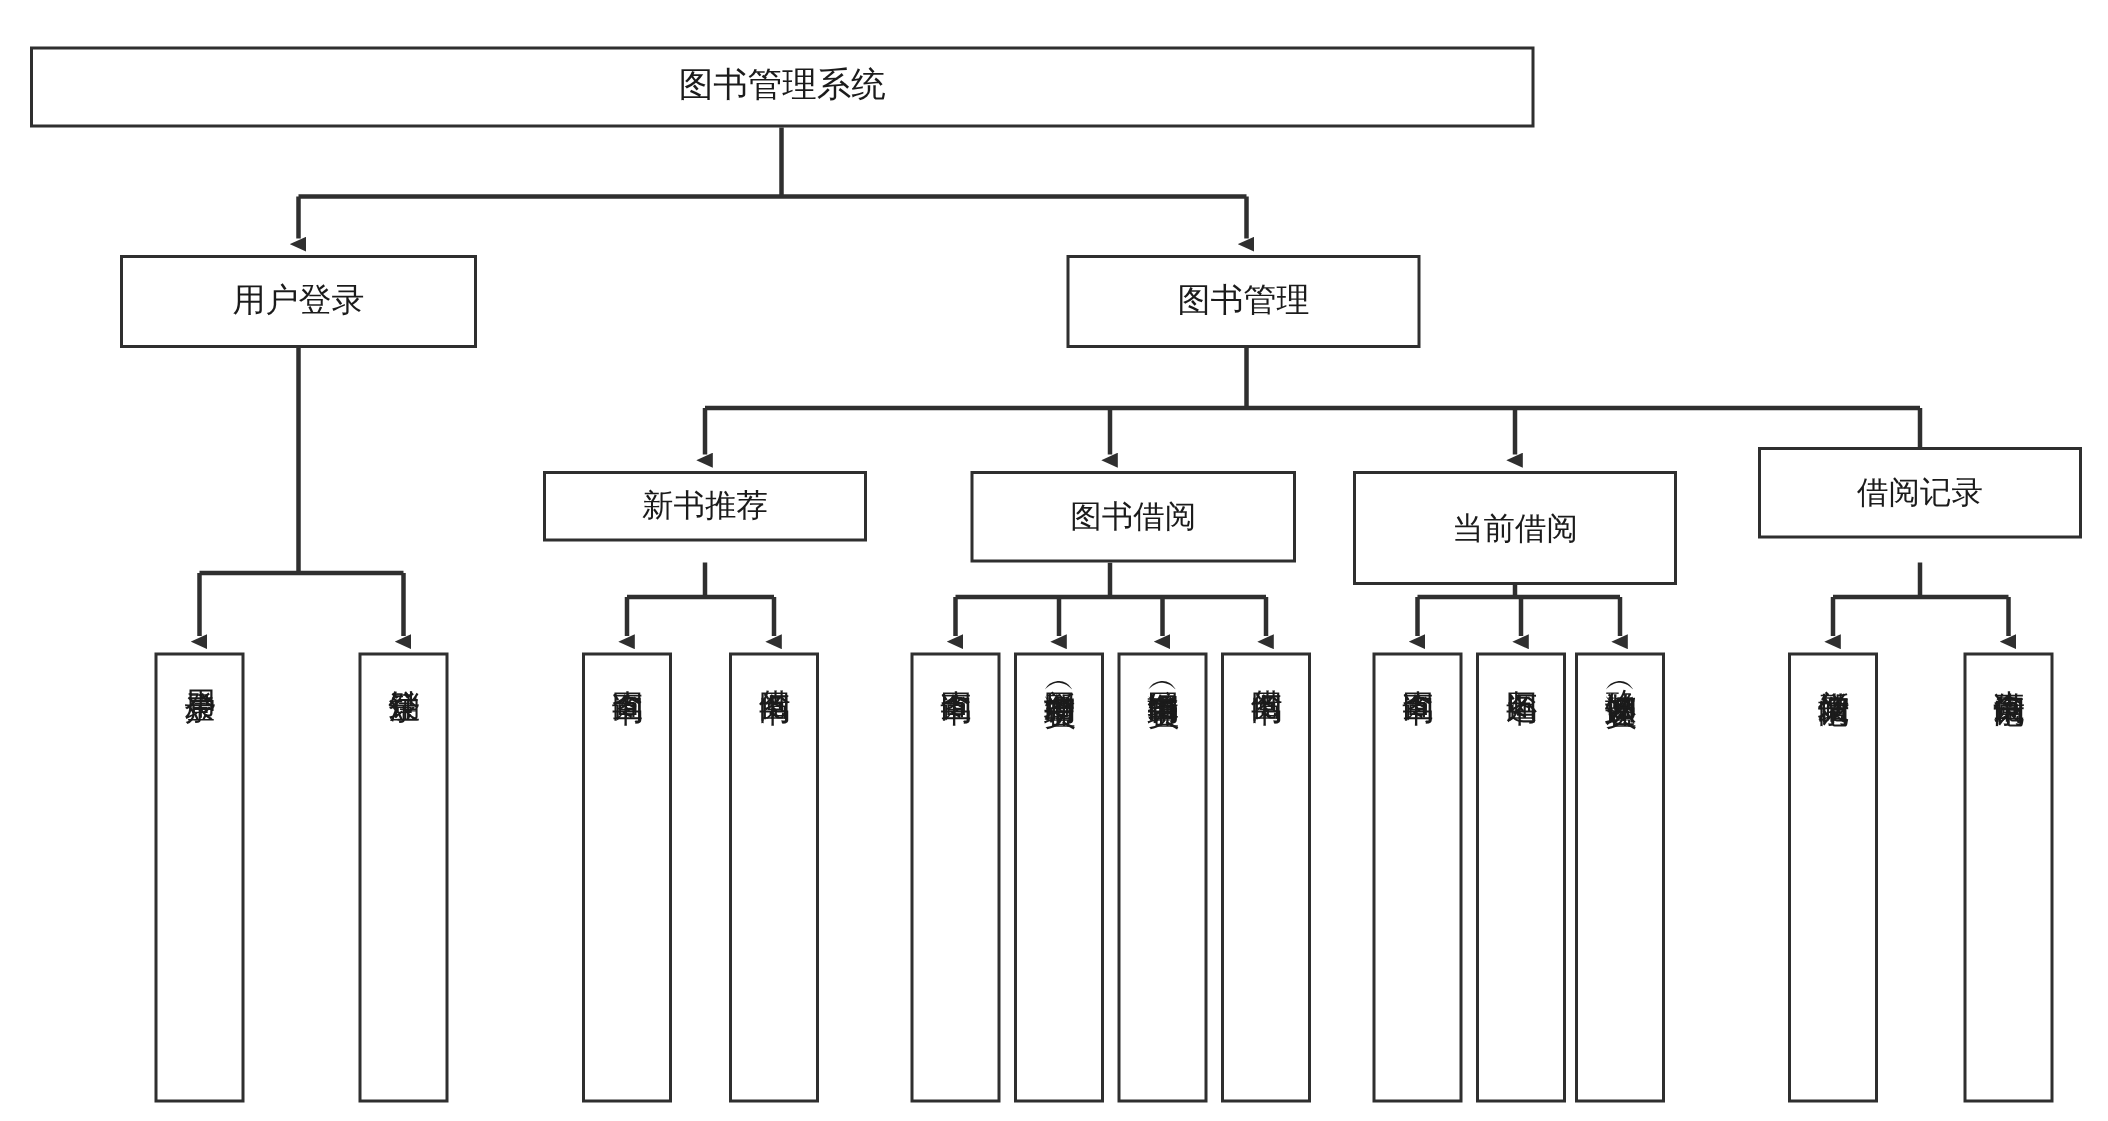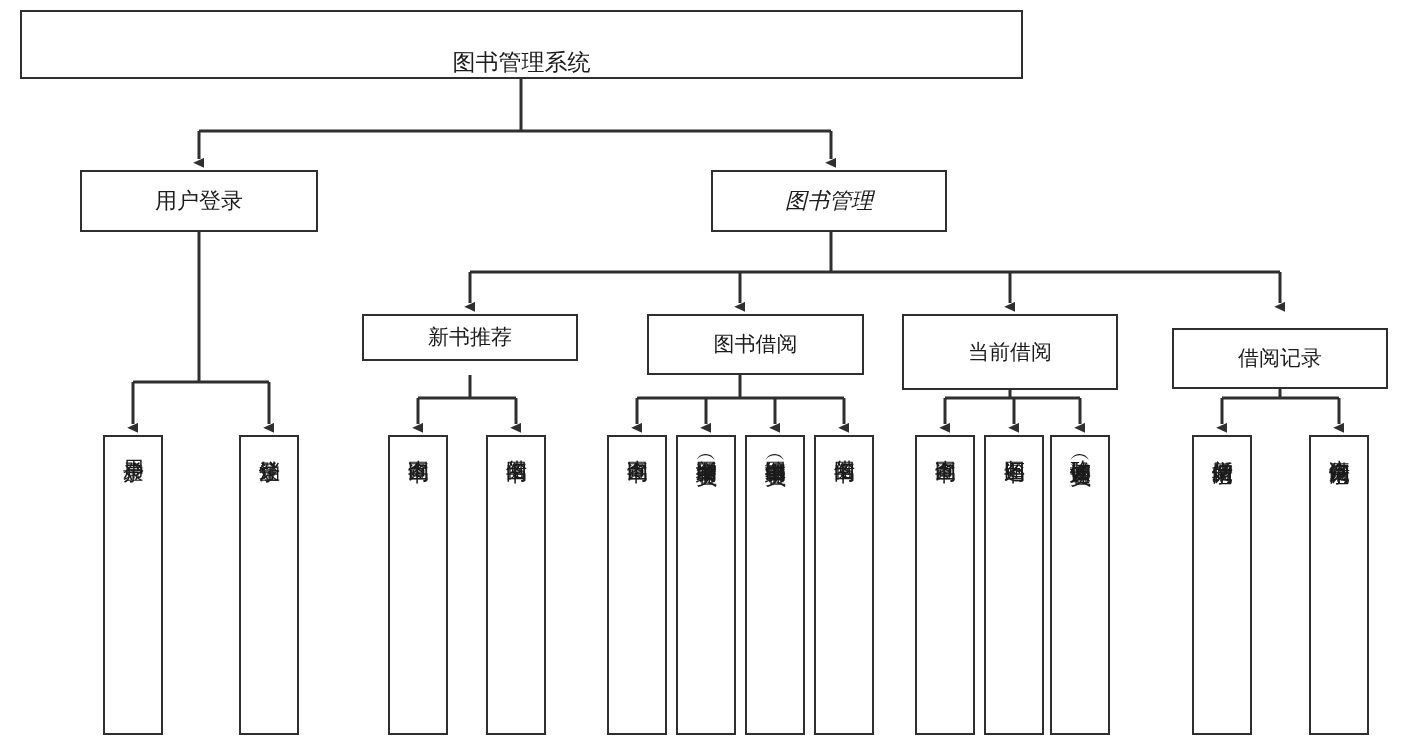--- a/index.html
+++ b/index.html
@@ -107,41 +107,41 @@
       <path d="M1014,398 L1014,424" marker-end="url(#arrow)"></path>
       <path d="M1080,398 L1080,424" marker-end="url(#arrow)"></path>
 
       <path d="M1280,375 L1280,398"></path>
       <path d="M1222,398 L1339,398"></path>
       <path d="M1222,398 L1222,424" marker-end="url(#arrow)"></path>
       <path d="M1339,398 L1339,424" marker-end="url(#arrow)"></path>
     </g>
   </svg>
 
-  <div class="node root" style="left:20px; top:10px; width:1003px; height:69px;align-items:flex-end;">
+  <div class="node root" style="left:20px; top:31px; width:1003px; height:54px;">
     <span class="label">图书管理系统</span>
   </div>
 
   <div class="node level2" style="left:80px; top:170px; width:238px; height:62px;">
     <span class="label">用户登录</span>
   </div>
-  <div class="node level2" style="left:711px; top:170px; width:236px; height:62px;font-style:italic;">
+  <div class="node level2" style="left:711px; top:170px; width:236px; height:62px;">
     <span class="label">图书管理</span>
   </div>
 
   <div class="node level3" style="left:362px; top:314px; width:216px; height:47px;">
     <span class="label">新书推荐</span>
   </div>
   <div class="node level3" style="left:632px; top:314px; width:217px; height:61px;margin-left:15px;">
     <span class="label">图书借阅</span>
   </div>
   <div class="node level3" style="left:902px; top:314px; width:216px; height:76px;">
     <span class="label">当前借阅</span>
   </div>
-  <div class="node level3" style="left:1172px; top:328px; width:216px; height:61px;">
+  <div class="node level3" style="left:1172px; top:298px; width:216px; height:61px;">
     <span class="label">借阅记录</span>
   </div>
 
   <div class="node leaf" style="left:103px; top:435px; width:60px; height:300px;">
     <span class="label">用户登录</span>
   </div>
   <div class="node leaf" style="left:239px; top:435px; width:60px; height:300px;">
     <span class="label">注销登录</span>
   </div>
 

